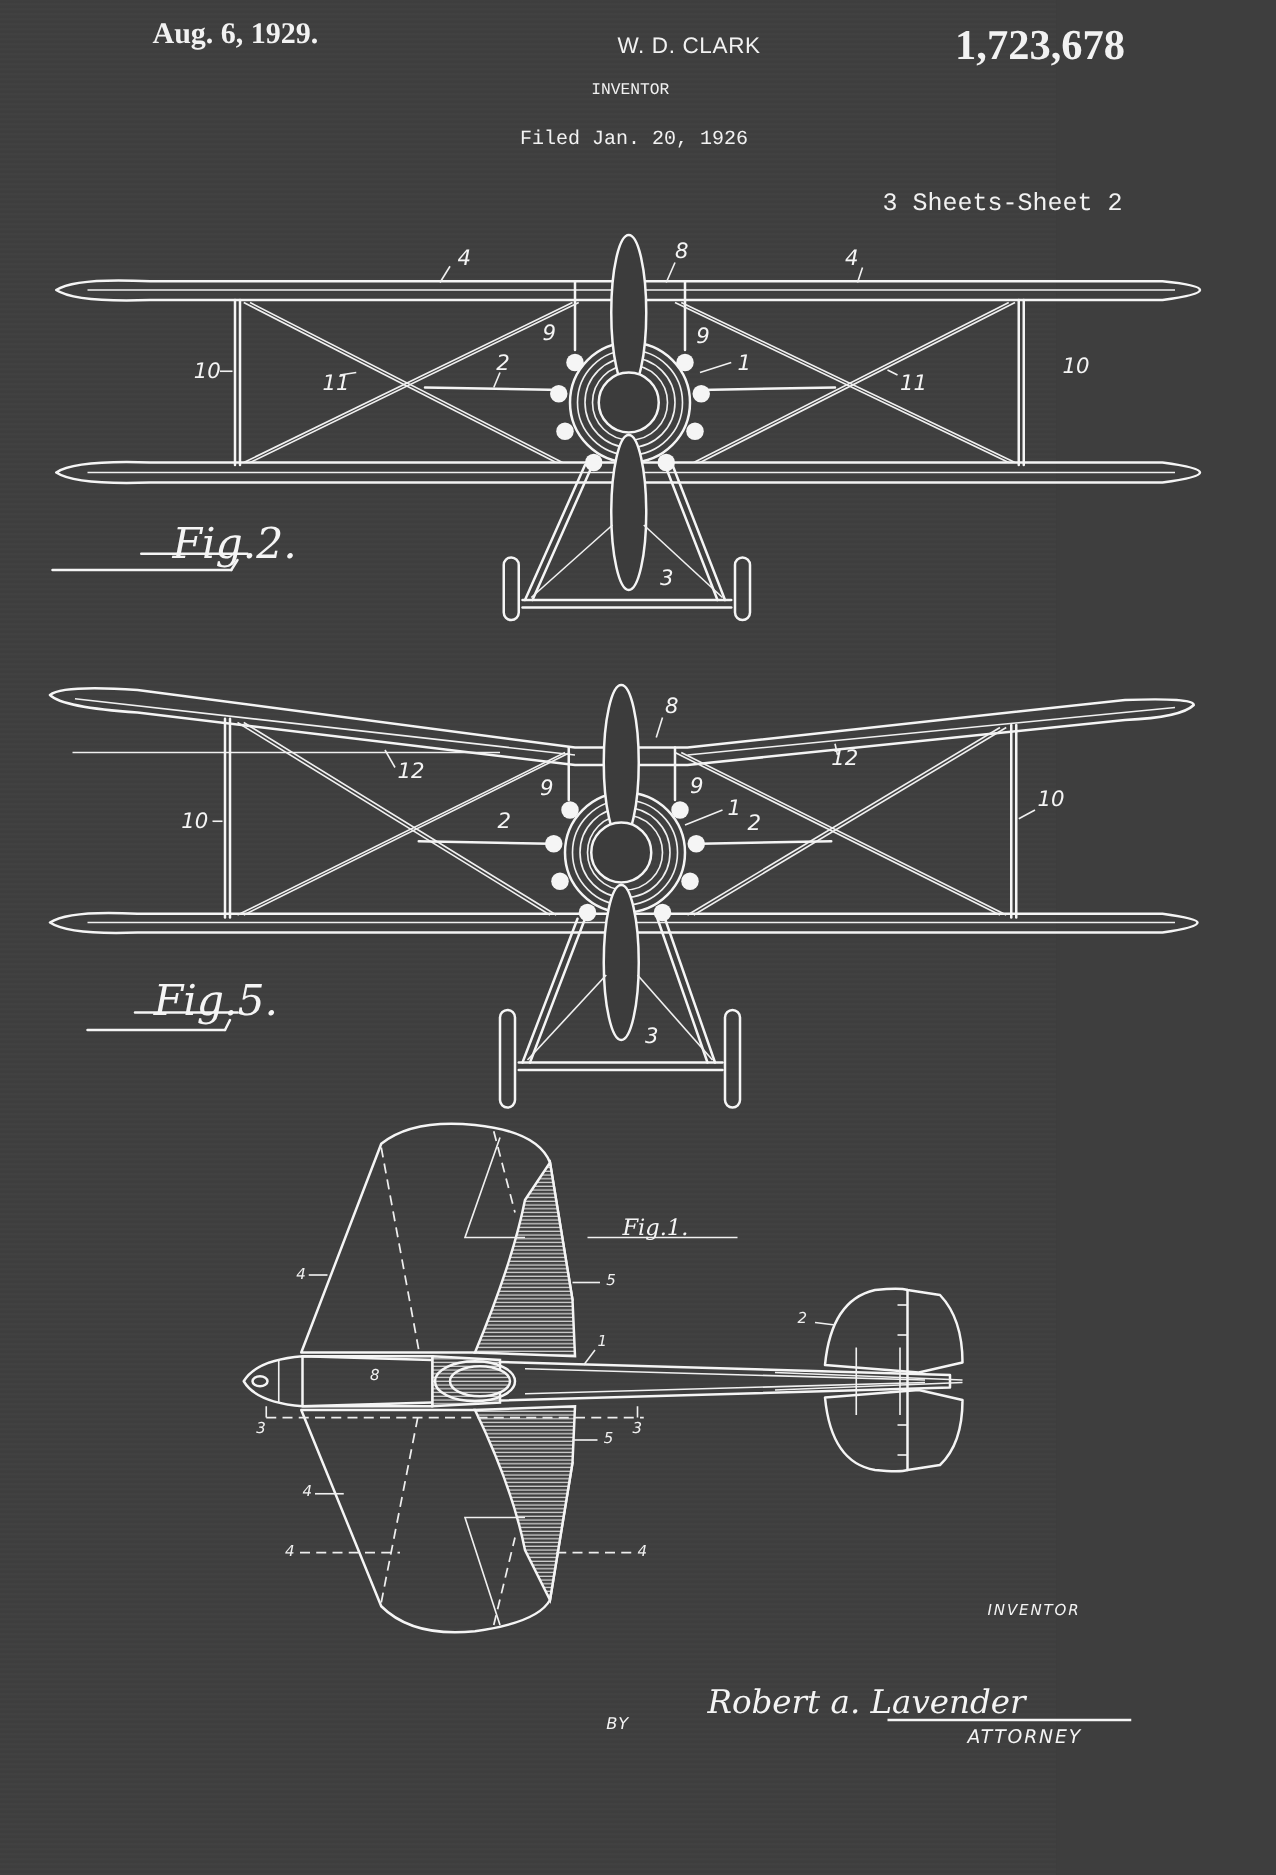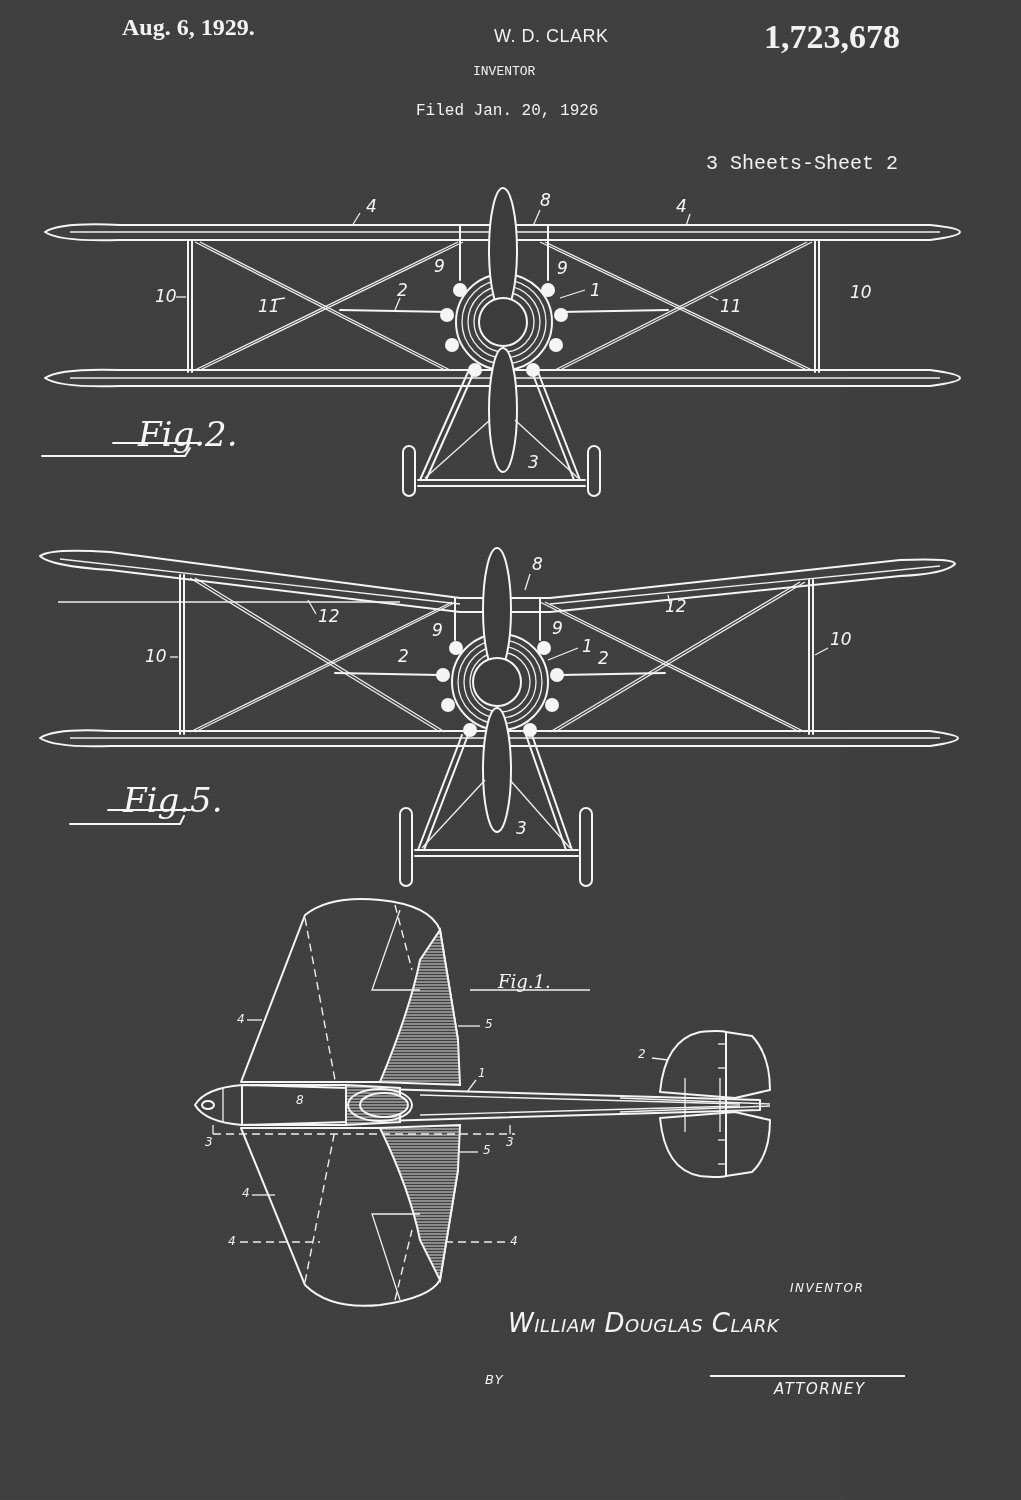--- a/index.html
+++ b/index.html
@@ -286,19 +286,19 @@
       <text class="ref-sm" x="228" y="1245">4</text>
         <line class="dash" x1="240" y1="1242" x2="320" y2="1242"></line>
       <text class="ref-sm" x="510" y="1245">4</text>
         <line class="dash" x1="445" y1="1242" x2="505" y2="1242"></line>
       <text class="figsm" x="498" y="988">Fig.1.</text>
       <line class="thin" x1="470" y1="990" x2="590" y2="990"></line>
     </g>
   </svg>
 
   <div class="sig-block inventor-label">INVENTOR</div>
-  <div class="sig-block inventor-name">William Douglas Clark</div>
   <div class="sig-block by-label">BY</div>
+  <div class="sig-block attorney-sig">Robert a. Lavender</div>
   <svg class="drawing" width="1021" height="1500" style="pointer-events:none">
     <line x1="710" y1="1376" x2="905" y2="1376" stroke="#f5f5f5" stroke-width="2"></line>
   </svg>
   <div class="sig-block attorney-label">ATTORNEY</div>
 </div>
 
 </body></html>

